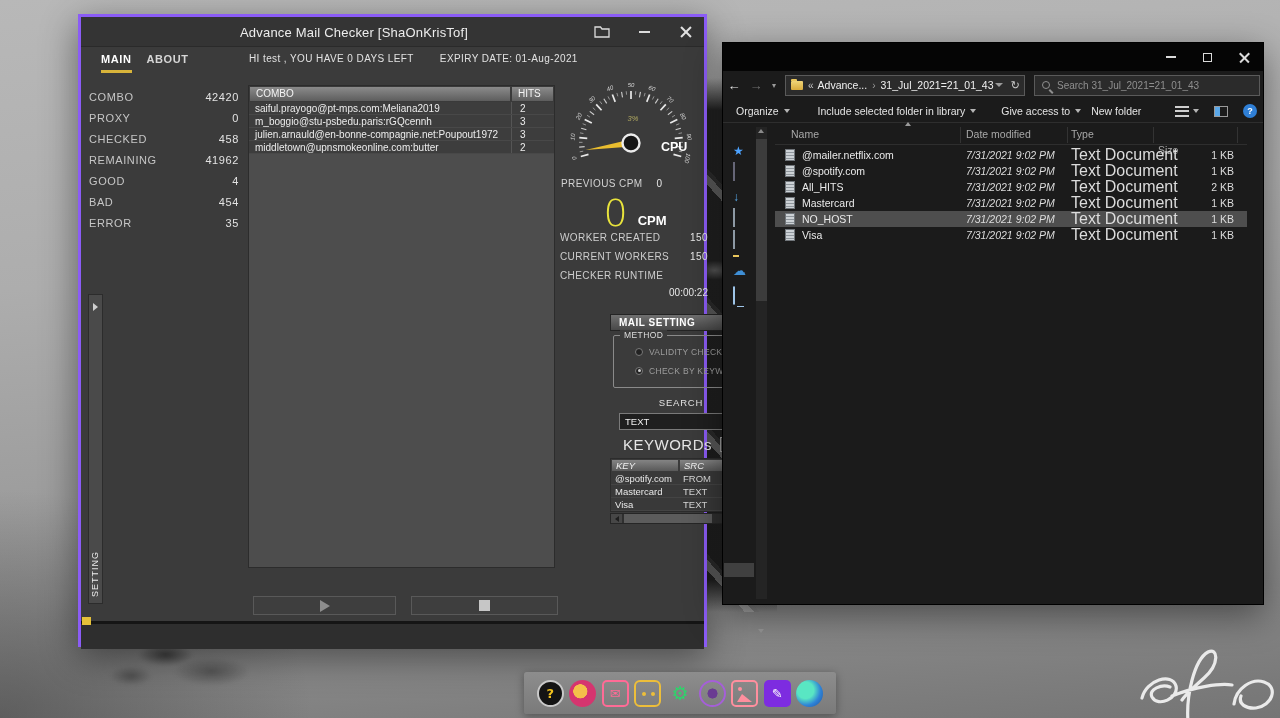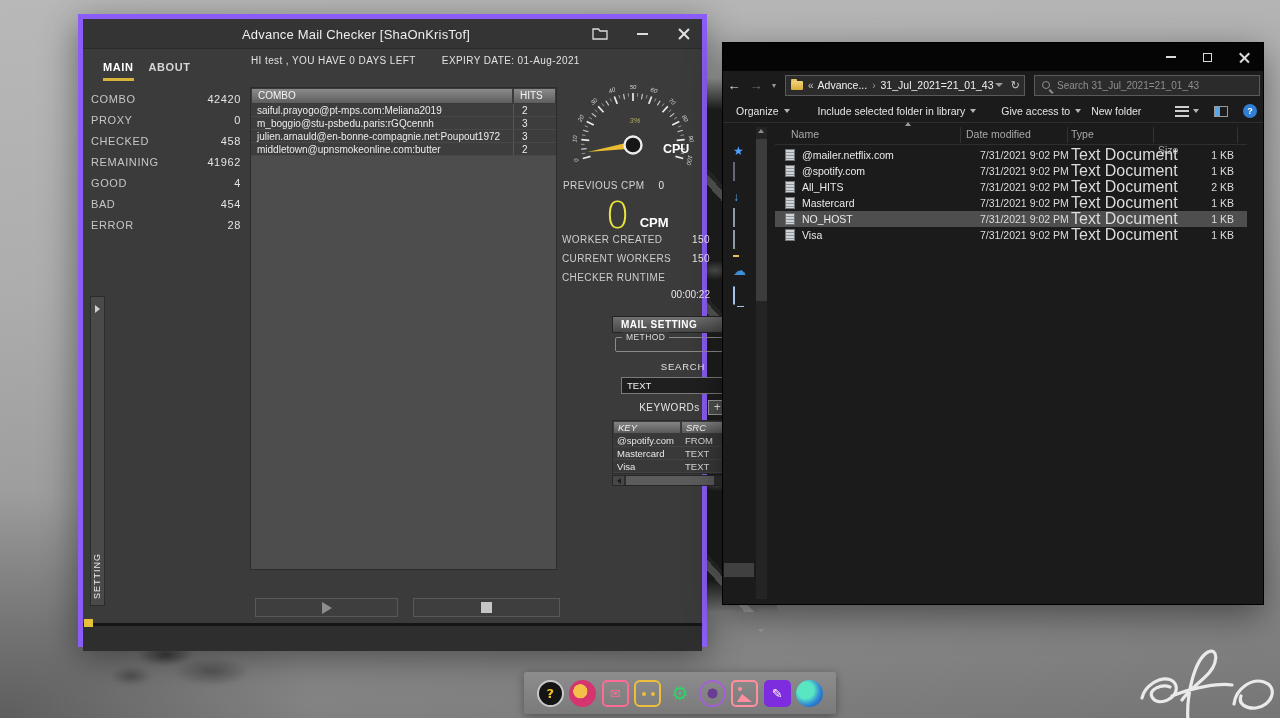--- a/index.html
+++ b/index.html
@@ -25,32 +25,32 @@
   .scratch-band::after{content:"";position:absolute;inset:0;opacity:.5;
     background:
       radial-gradient(ellipse 26px 14px at 20% 36%,rgba(190,190,190,.8),transparent 70%),
       radial-gradient(ellipse 22px 10px at 22% 76%,rgba(180,180,180,.7),transparent 70%);}
   .signature{position:absolute;right:-6px;bottom:-10px;opacity:.95;}
 
   
   .win{position:absolute;box-shadow:0 10px 34px rgba(0,0,0,.45);}
 
   
-  .mcw{left:78px;top:14px;width:629px;height:633px;background:#3b3b3b;border:5px solid #8b5cf6;}
+  .mcw{left:78px;top:14px;width:629px;height:633px;background:#3b3b3b;border:3px solid #8b5cf6;}
   .mc-titlebar{position:absolute;left:0;top:0;right:0;height:30px;background:#343434;
     border-bottom:1px solid #2a2a2a;display:flex;align-items:center;}
   .mc-title{position:absolute;left:159px;top:8px;font-size:13px;color:#ededed;letter-spacing:.2px;}
   .mc-caption-btns{position:absolute;right:8px;top:0;height:30px;display:flex;align-items:center;gap:22px;}
   .cap-btn{width:20px;height:18px;display:flex;align-items:center;justify-content:center;cursor:default;}
   .i-minimize{width:11px;height:2px;background:#dcdcdc;}
   .i-close{position:relative;width:12px;height:12px;}
   .i-close::before,.i-close::after{content:"";position:absolute;left:-1px;top:5px;width:14px;height:2px;background:#e2e2e2;}
   .i-close::before{transform:rotate(45deg);} .i-close::after{transform:rotate(-45deg);}
 
-  .mc-tabs{position:absolute;left:20px;top:42px;display:flex;gap:15px;justify-content:center;}
+  .mc-tabs{position:absolute;left:20px;top:36px;display:flex;gap:15px;justify-content:center;}
   .mc-tab{font-size:11px;color:#d6d6d6;letter-spacing:.6px;padding-bottom:5px;font-weight:bold;}
   .mc-tab.active{color:#fff;border-bottom:3px solid #d8b43a;}
 
   .mc-greet{position:absolute;left:168px;top:36px;width:380px;display:flex;font-size:10px;
     color:#e2e2e2;letter-spacing:.4px;}
   .mc-greet .expiry{margin-left:26px;}
 
   .mc-stats{position:absolute;left:8px;top:74px;width:150px;}
   .stat-row{display:flex;justify-content:space-between;height:21px;font-size:11px;letter-spacing:.6px;}
   .stat-row .lbl{color:#c6c6c6;} .stat-row .val{color:#e3e3e3;}
@@ -118,21 +118,21 @@
   .radio.sel::after{content:"";position:absolute;left:1.5px;top:1.5px;width:3px;height:3px;
     border-radius:50%;background:#cfcfcf;}
   .radio-lbl{font-size:8.5px;color:#9d9d9d;letter-spacing:.3px;}
   .ms-search-lbl{text-align:center;font-size:9.5px;color:#e3e3e3;letter-spacing:.8px;margin:9px 0 5px;}
   .ms-select{margin:0 9px;height:17px;background:#1f1f1f;border:1px solid #7a7a7a;
     display:flex;align-items:center;}
   .ms-select .v{flex:1;font-size:9.5px;color:#f0f0f0;padding-left:5px;}
   .ms-select .car{width:0;height:0;border-top:4px solid #d0d0d0;
     border-left:4px solid transparent;border-right:4px solid transparent;margin-right:5px;}
   .kw-row{display:flex;align-items:center;justify-content:center;gap:8px;margin-top:6px;}
-  .kw-lbl{font-size:10px;color:#e6e6e6;letter-spacing:.5px;}
+  .kw-lbl{font-size:15px;color:#e6e6e6;letter-spacing:.5px;}
   .kw-add{width:19px;height:15px;background:#4f4f4f;border:1px solid #9c9c9c;color:#eee;
     font-size:12px;line-height:13px;text-align:center;}
   .kw-table{margin-top:5px;border:1px solid #2c2c2c;background:#3f3f3f;display:flex;}
   .kw-grid{flex:1;}
   .kw-head{display:flex;height:13px;font-style:italic;}
   .kw-head .hc{background:linear-gradient(180deg,#848484,#595959);border:1px solid #3a3a3a;
     color:#f2f2f2;font-size:9.5px;line-height:11px;padding-left:4px;}
   .kw-head .k{width:68px;} .kw-head .s{flex:1;}
   .kw-r{display:flex;height:13px;background:#393939;border-bottom:1px solid #444;}
   .kw-r .cell{font-size:9.5px;line-height:13px;color:#e8e8e8;white-space:nowrap;overflow:hidden;}
@@ -239,21 +239,21 @@
   .col-h{position:absolute;top:3px;font-size:10.5px;color:#a8a8a8;}
   .col-sep{position:absolute;top:2px;width:1px;height:16px;background:#333;}
   .sort-car{position:absolute;left:130px;top:-3px;width:0;height:0;border-bottom:4px solid #9a9a9a;
     border-left:3.5px solid transparent;border-right:3.5px solid transparent;}
   .ex-rows{position:absolute;left:0;top:22px;right:0;}
   .f-row{position:relative;height:16px;display:flex;align-items:center;}
   .f-row.selected{background:#4e4e4e;}
   .fdoc{width:10px;height:12px;margin-left:10px;background:repeating-linear-gradient(#cdd2d6 0 2px,#8f969c 2px 3px);
     border:1px solid #70757a;flex:none;}
   .f-name{font-size:10.5px;color:#eaeaea;margin-left:7px;white-space:nowrap;}
-  .f-date{position:absolute;left:205px;font-size:10.5px;color:#dcdcdc;white-space:nowrap;}
+  .f-date{position:absolute;left:191px;font-size:10.5px;color:#dcdcdc;white-space:nowrap;font-style:italic;}
   .f-type{position:absolute;left:296px;font-size:16px;color:#dcdcdc;white-space:nowrap;}
   .f-size{position:absolute;left:383px;width:76px;text-align:right;font-size:10.5px;color:#dcdcdc;}
 
   
   .taskbar{position:absolute;left:524px;top:672px;width:312px;height:42px;border-radius:3px;
     background:linear-gradient(180deg,#8d8d8d,#7a7a7a);box-shadow:0 2px 8px rgba(0,0,0,.35);
     display:flex;align-items:center;justify-content:space-around;padding:0 10px;}
   .tbi{width:27px;height:27px;display:flex;align-items:center;justify-content:center;position:relative;
     font-family:"DejaVu Sans",sans-serif;}
   .tbi-help{border-radius:50%;background:#141414;border:2px solid #c9c9c9;color:#f2c21e;
@@ -341,21 +341,21 @@
       <div class="stat-row">
         <span class="lbl">GOOD</span>
         <span class="val">4</span>
       </div>
       <div class="stat-row">
         <span class="lbl">BAD</span>
         <span class="val">454</span>
       </div>
       <div class="stat-row">
         <span class="lbl">ERROR</span>
-        <span class="val">28</span>
+        <span class="val">35</span>
       </div>
     </div>
 
   <div class="setting-strip">
     <span class="tri"></span>
     <span class="vtxt">SETTING</span>
   </div>
 
   <div class="combo-panel">
     <div class="combo-head">
@@ -475,20 +475,30 @@
     <div class="runtime-val">00:00:22</div>
   </div>
 
   <div class="ms-panel">
     <div class="ms-header">
       <span class="t">MAIL SETTING</span>
       <span class="tri"></span>
     </div>
     <div class="ms-fieldset">
       <span class="ms-legend">METHOD</span>
+      <div id="ms-methods">
+          <div class="radio-row">
+            <span class="radio"></span>
+            <span class="radio-lbl">VALIDITY CHECK</span>
+          </div>
+          <div class="radio-row">
+            <span class="radio sel"></span>
+            <span class="radio-lbl">CHECK BY KEYWORD</span>
+          </div>
+        </div>
     </div>
     <div class="ms-search-lbl">SEARCH</div>
     <div class="ms-select">
       <span class="v">TEXT</span>
       <span class="car"></span>
     </div>
     <div class="kw-row">
       <span class="kw-lbl">KEYWORDs</span>
       <span class="kw-add">+</span>
     </div>

